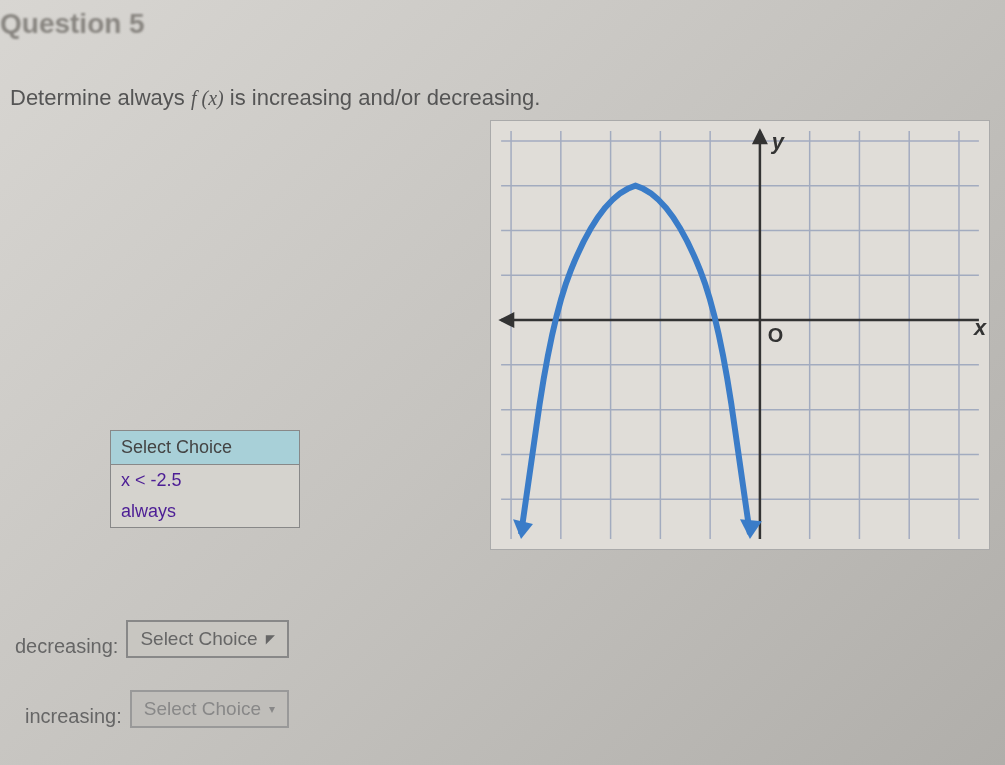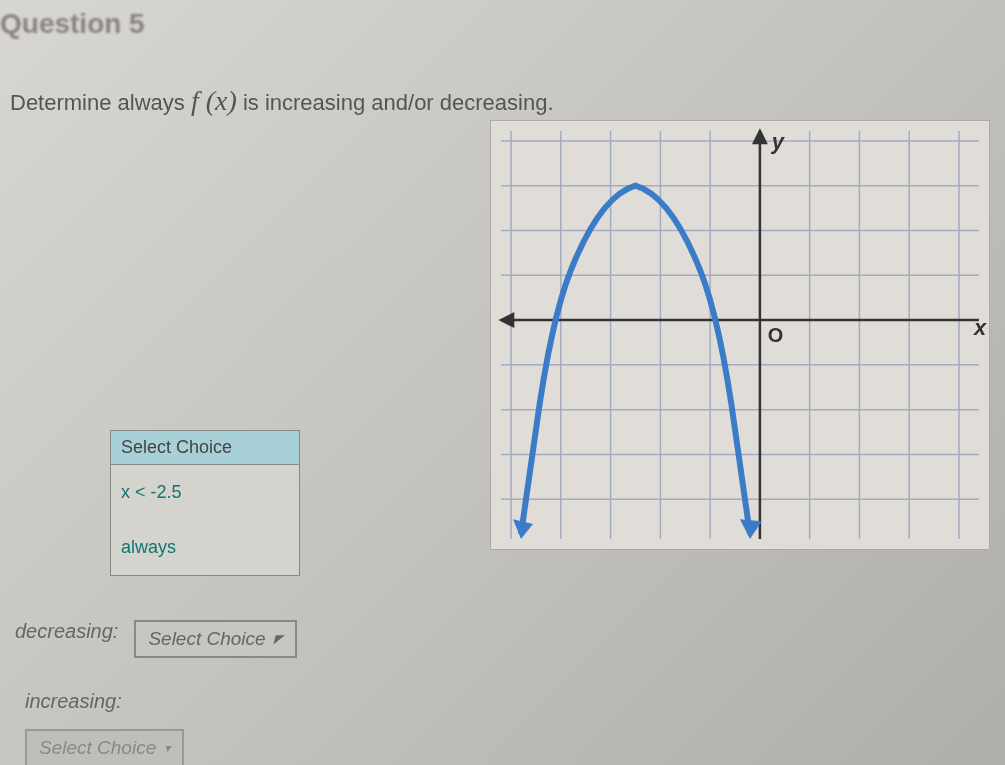--- a/index.html
+++ b/index.html
@@ -28,21 +28,21 @@
       position: absolute;
       top: 85px;
       left: 10px;
       font-size: 22px;
       color: #555;
       filter: blur(0.5px);
     }
     .question-text .fx {
       font-style: italic;
       font-family: 'Times New Roman', serif;
-      font-size: 28px;
+      font-size: 20px;
     }
     .chart-container {
       position: absolute;
       top: 120px;
       left: 490px;
       width: 500px;
       height: 430px;
       background: #e0ddd8;
       border: 1px solid #aaa;
     }
@@ -60,39 +60,37 @@
       font-size: 18px;
     }
     .dropdown-header {
       background: #a8d0d8;
       color: #444;
       padding: 6px 10px;
       font-weight: normal;
       border-bottom: 1px solid #888;
     }
     .dropdown-option {
-      padding: 17px 10px;
-      color: #0f766e;
+      padding: 5px 10px;
+      color: #4c1d95;
       background: #d5d3ce;
     }
     .answer-row {
       position: absolute;
       display: flex;
-      align-items: flex-start;
-      gap: 16px;
-      font-style: italic;
+      align-items: flex-end;
+      gap: 8px;
     }
     .answer-row-1 {
       top: 620px;
       left: 15px;
     }
     .answer-row-2 {
       top: 690px;
       left: 25px;
-      flex-direction: column;
     }
     .answer-label {
       font-size: 20px;
       color: #666;
     }
     .select-box {
       border: 2px solid #888;
       background: #c8c6c1;
       padding: 6px 12px;
       font-size: 19px;

